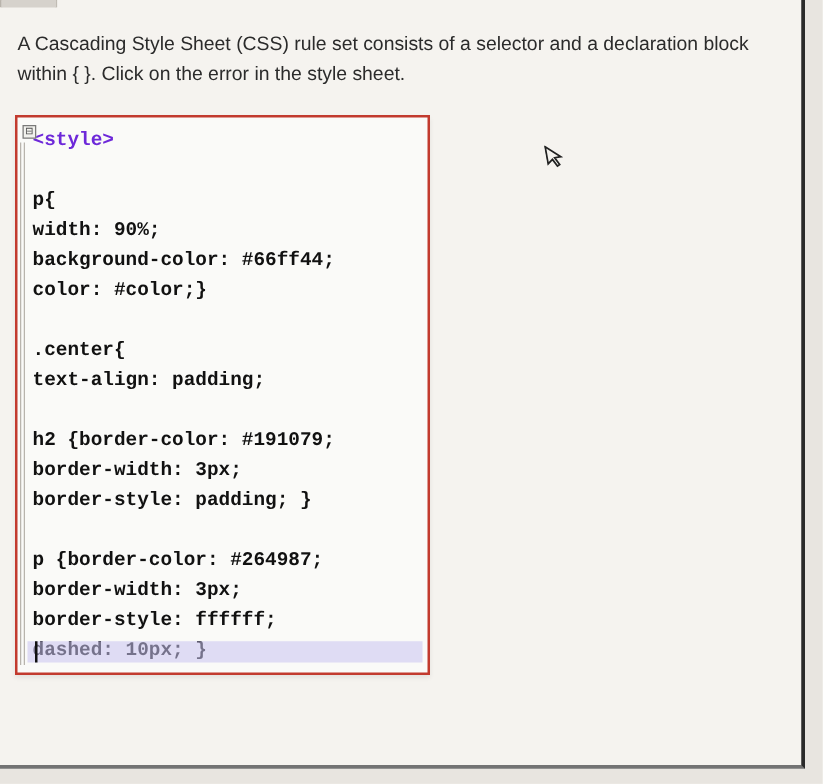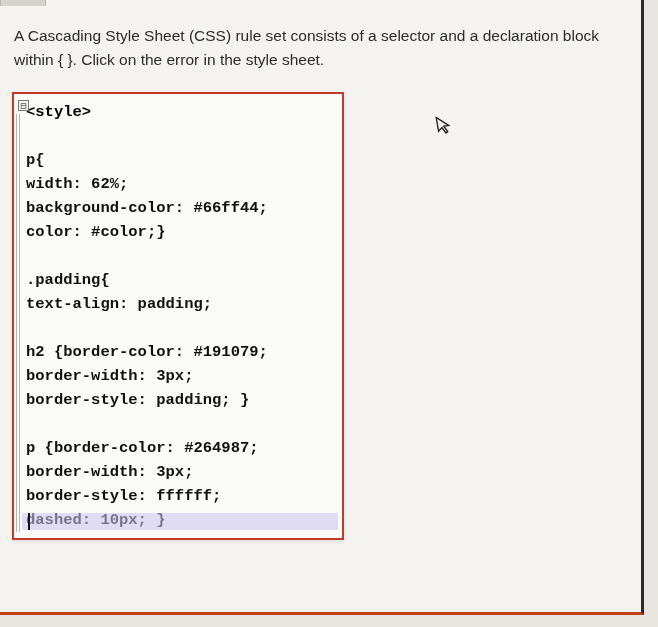--- a/index.html
+++ b/index.html
@@ -13,21 +13,21 @@
       background: #e8e5e0;
       font-family: Arial, Helvetica, sans-serif;
       overflow: hidden;
       position: relative;
     }
     .content-wrap {
       background: #f5f3ef;
       margin: 0 14px 14px 0;
       padding: 0;
       border-right: 3px solid #2a2a2a;
-      border-bottom: 3px solid #c2410c;
+      border-bottom: 3px solid #737373;
       height: 615px;
       position: relative;
     }
     .tab-stub {
       position: absolute;
       top: -2px;
       left: 0;
       width: 46px;
       height: 8px;
       background: #d6d2cc;
@@ -85,21 +85,21 @@
     }
     .gutter-line2 {
       position: absolute;
       left: 5px;
       top: 20px;
       bottom: 6px;
       width: 1px;
       background: #b8b4ad;
     }
     .style-tag {
-      color: #000000;
+      color: #6d28d9;
     }
     .caret-line {
       position: absolute;
       left: 8px;
       bottom: 8px;
       height: 17px;
       width: 316px;
       background: #c8c3f0;
       opacity: 0.55;
     }
@@ -133,25 +133,25 @@
   <div class="instruction">A Cascading Style Sheet (CSS) rule set consists of a selector and a declaration block within { }. Click on the error in the style sheet.</div>
 
   <div class="code-frame">
     <div class="fold-icon">⊟</div>
     <div class="gutter-line"></div>
     <div class="gutter-line2"></div>
 
     <div class="code-area"><span class="style-tag">&lt;style&gt;</span>
 <span></span>
 <span>p{</span>
-<span>width: 62%;</span>
+<span>width: 90%;</span>
 <span>background-color: #66ff44;</span>
 <span>color: #color;}</span>
 <span></span>
-<span>.padding{</span>
+<span>.center{</span>
 <span>text-align: padding;</span>
 <span></span>
 <span>h2 {border-color: #191079;</span>
 <span>border-width: 3px;</span>
 <span>border-style: padding; }</span>
 <span></span>
 <span>p {border-color: #264987;</span>
 <span>border-width: 3px;</span>
 <span>border-style: ffffff;</span>
 <span>dashed: 10px; }</span>

